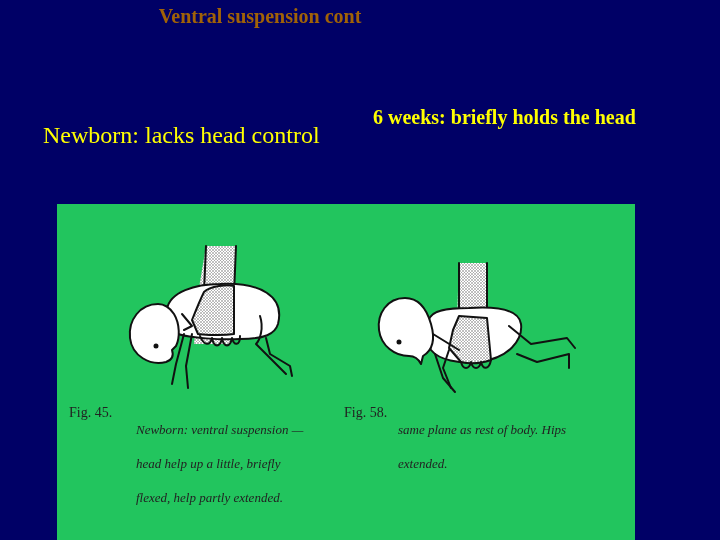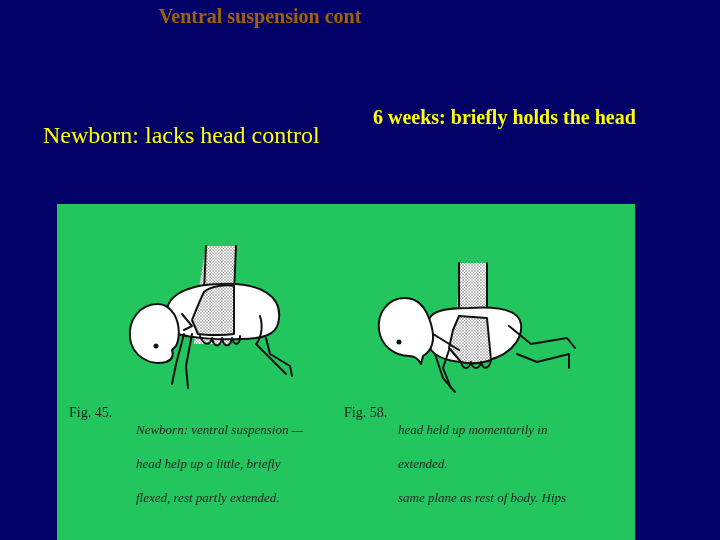--- a/index.html
+++ b/index.html
@@ -146,25 +146,24 @@
       <path d="M140 68 L162 86 L198 80 L206 90"></path>
       <path d="M148 96 L168 104 L200 96 L200 110"></path>
     </g>
   </svg>
 
   <div class="fig-caption" style="left:12px; top:200px; width:280px; height:60px;">
     <span class="fig-label">Fig. 45.</span>
     <div class="fig-text" style="left:52px;margin-left:15px;">
       <div>Newborn: ventral suspension —</div>
       <div>head help up a little, briefly</div>
-      <div>flexed, rest partly extended.</div>
+      <div>flexed, help partly extended.</div>
     </div>
   </div>
 
   <div class="fig-caption" style="left:287px; top:200px; width:280px; height:80px;">
     <span class="fig-label">Fig. 58.</span>
     <div class="fig-text" style="left:54px;">
-      <div>head held up momentarily in</div>
+      <div>same plane as rest of body. Hips</div>
       <div>extended.</div>
-      <div>same plane as rest of body. Hips</div>
     </div>
   </div>
 </div>
 
 </body></html>

